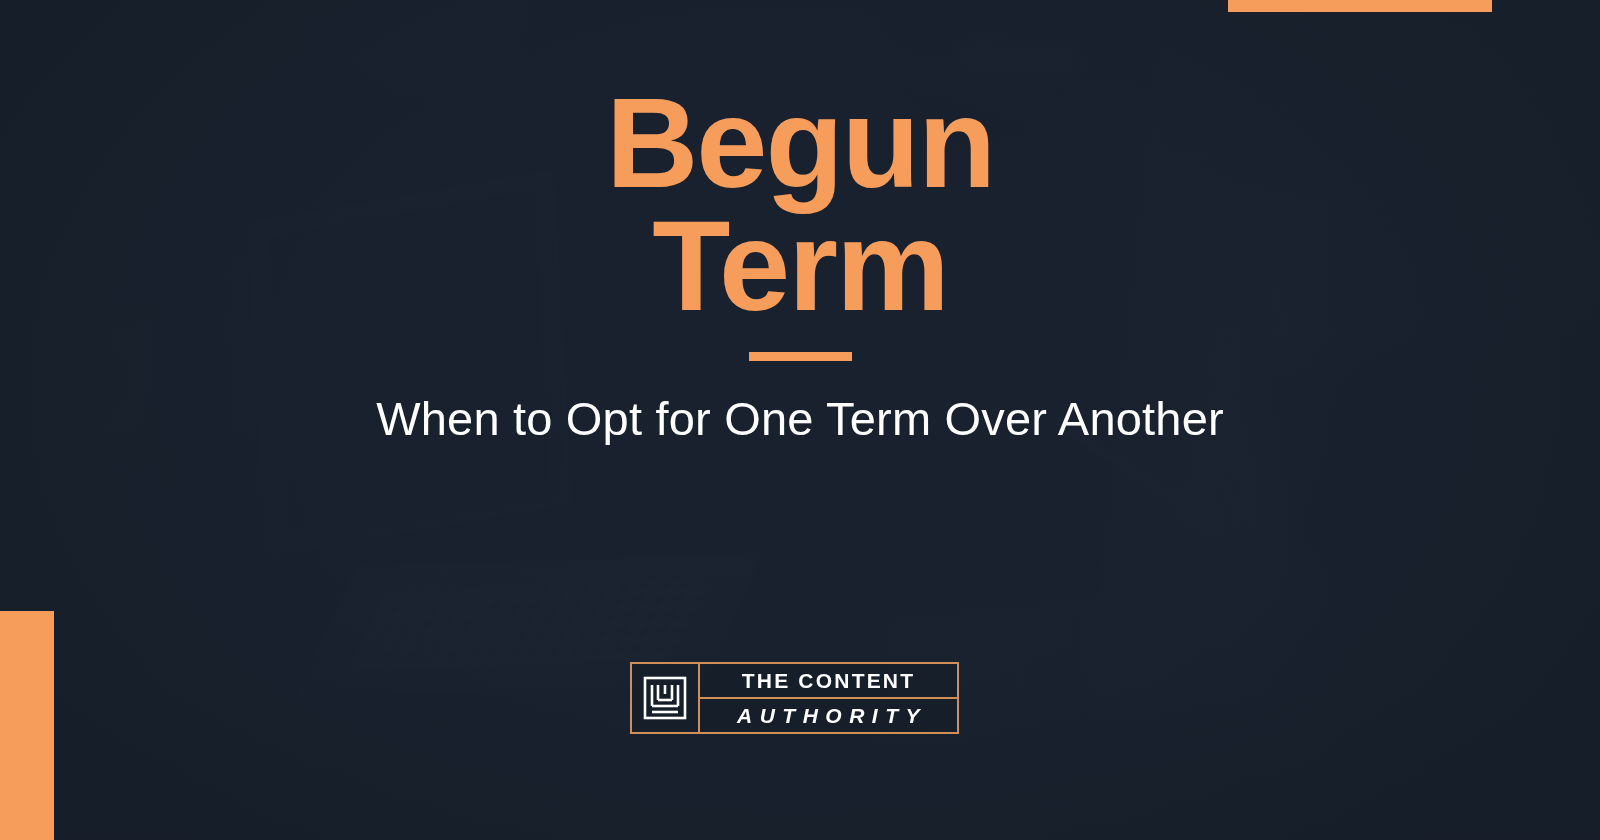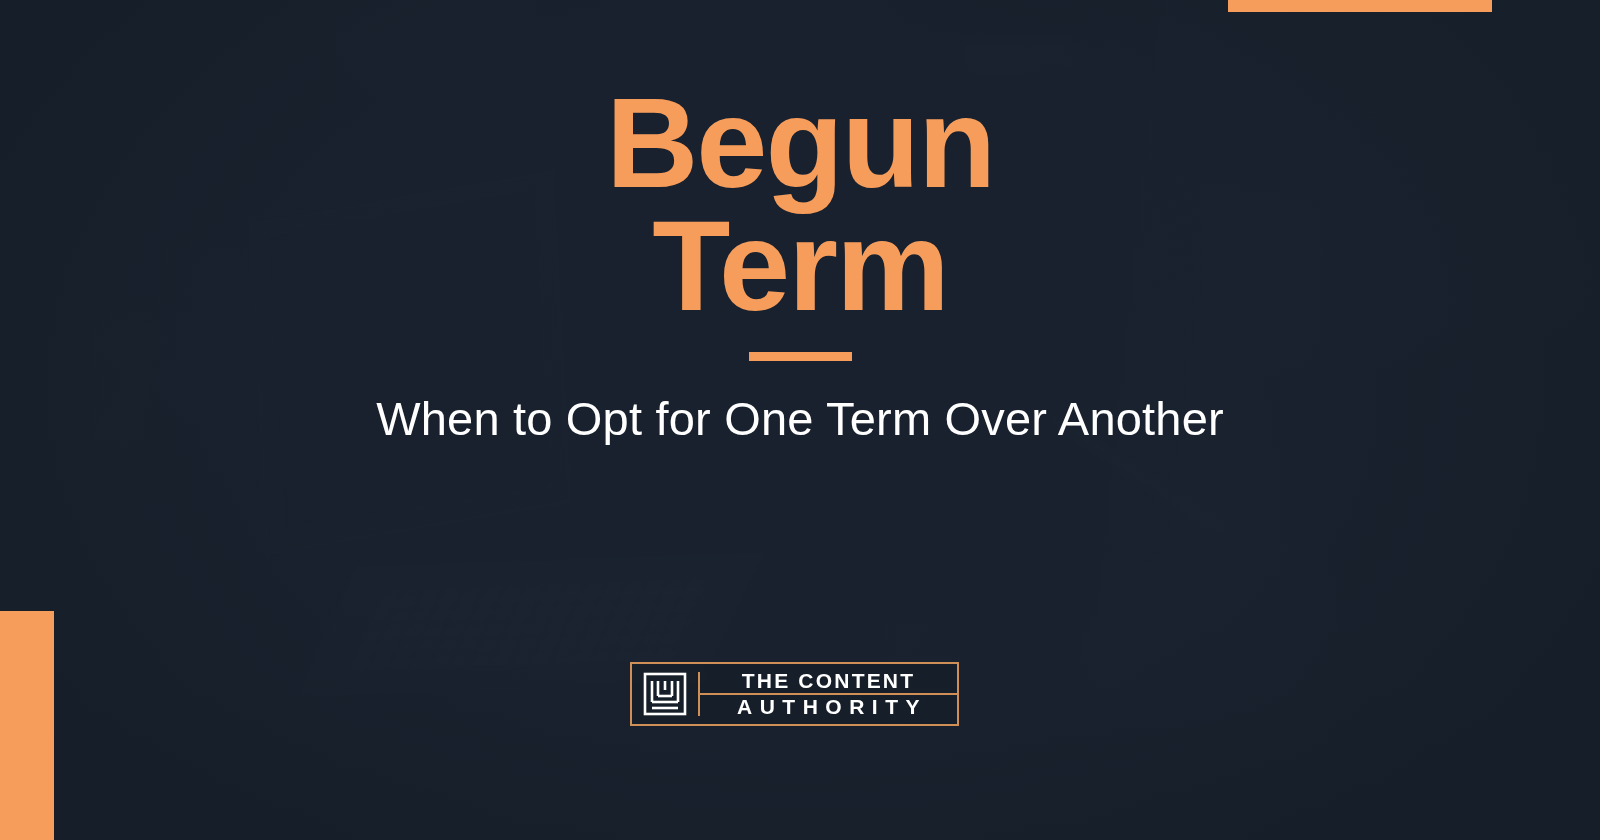--- a/index.html
+++ b/index.html
@@ -261,26 +261,25 @@
     text-align: center;
     white-space: nowrap;
   }
 
   
   .logo {
     position: absolute;
     left: 630px;
     top: 662px;
     width: 329px;
-    height: 64px;
+    height: 72px;
     display: flex;
     border: 2px solid #d08f56;
     box-sizing: border-box;
     background: rgba(20,28,38,.45);
-    align-items: center;
   }
   .logo-mark {
     width: 66px;
     flex: 0 0 66px;
     border-right: 2px solid #d08f56;
     display: flex;
     align-items: center;
     justify-content: center;
   }
   .logo-mark svg { display: block; }
@@ -298,20 +297,21 @@
     font-weight: 700;
     font-size: 21px;
   }
   .logo-line-1 {
     letter-spacing: 2.2px;
     border-bottom: 2px solid #d08f56;
   }
   .logo-line-2 {
     letter-spacing: 7.5px;
     padding-left: 7px;
+    font-style: italic;
   }
 </style>
 </head>
 <body>
 
 <div class="banner">
 
   <div class="bg-photo">
     <div class="bg-shape lamp"></div>
     <div class="plant">

